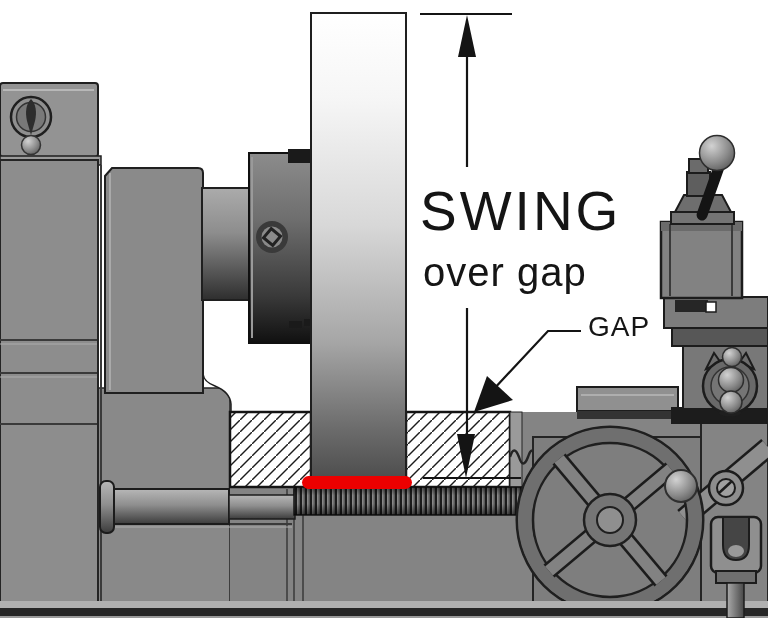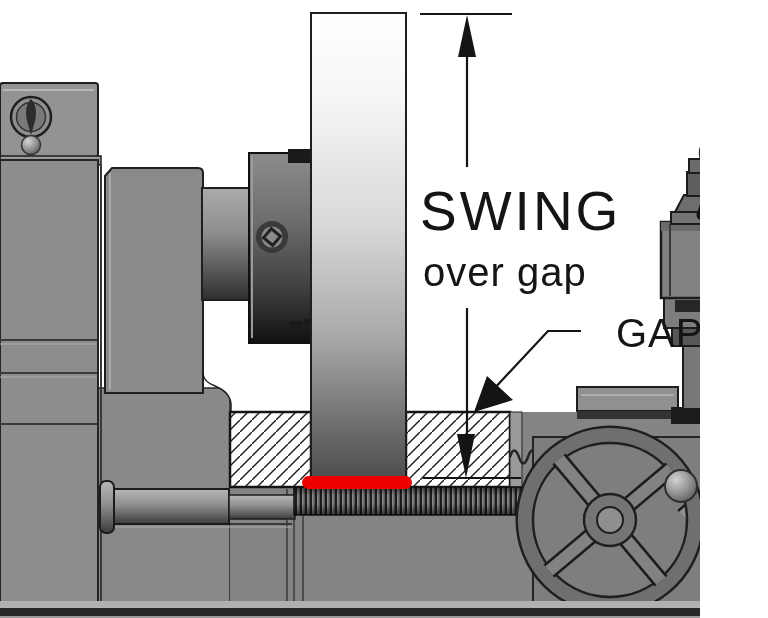--- a/index.html
+++ b/index.html
@@ -1,22 +1,22 @@
 <!DOCTYPE html>
 <html><head>
 <meta charset="utf-8">
 <style>
   html,body{margin:0;padding:0;background:#fff;}
-  .stage{position:relative;width:700px;height:618px;background:#fff;overflow:hidden;
+  .stage{position:relative;width:768px;height:618px;background:#fff;overflow:hidden;
          font-family:"Liberation Sans",sans-serif;}
   .stage svg{position:absolute;left:0;top:0;}
   .lbl{position:absolute;color:#151515;line-height:1;white-space:nowrap;}
   .lbl-swing1{left:420px;top:184px;font-size:55px;letter-spacing:3px;}
   .lbl-swing2{left:423px;top:252px;font-size:40px;letter-spacing:1px;}
-  .lbl-gap{left:616px;top:313px;font-size:40px;letter-spacing:1px;text-align:center;}
+  .lbl-gap{left:588px;top:313px;font-size:28px;letter-spacing:1px;text-align:center;}
 </style>
 </head>
 <body>
 
 <div class="stage">
 
 <svg width="768" height="618" viewBox="0 0 768 618">
   <defs>
     <pattern id="hatch" patternUnits="userSpaceOnUse" width="12" height="12">
       <rect width="12" height="12" fill="#ffffff"></rect>

